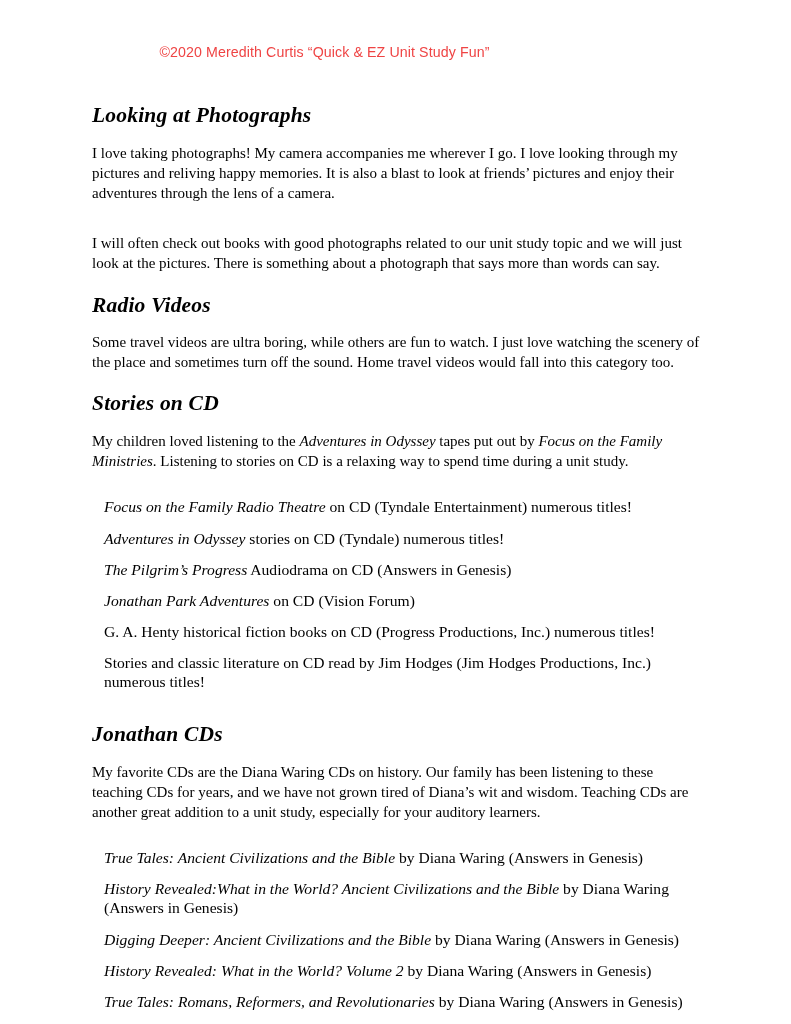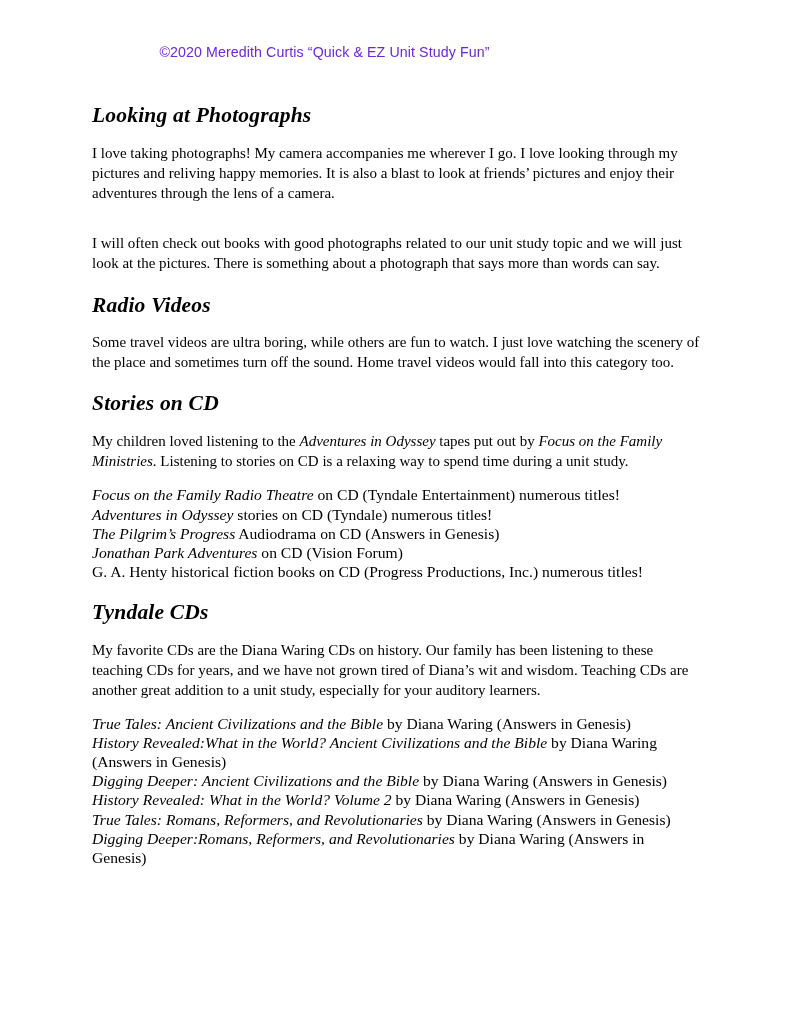--- a/index.html
+++ b/index.html
@@ -24,21 +24,21 @@
   }
   .running-head {
     position: absolute;
     top: 44px;
     left: 0;
     width: 649px;
     text-align: center;
     font-family: "Liberation Sans", "DejaVu Sans", sans-serif;
     font-size: 14.2px;
     letter-spacing: 0.1px;
-    color: #6d28d9;
+    color: #ef4444;
   }
   .content {
     position: absolute;
     left: 92px;
     top: 104px;
     width: 610px;
   }
   h2.section-heading {
     font-family: "Liberation Serif", "DejaVu Serif", serif;
     font-style: italic;
@@ -62,21 +62,21 @@
     color: #000;
   }
   .par-spacer { height: 15px; }
   .list-block {
     margin: 0;
     padding: 0;
   }
   .list-line {
     font-size: 15.6px;
     line-height: 1.225;
-    margin: 0;
+    margin: 12px;
     padding: 0;
     white-space: normal;
     color: #000;
   }
   .list-line i, p.body-par i { font-style: italic; font-family: Liberation Serif, serif; }
   .pre-list-gap { height: 14px; }
 </style>
 </head>
 <body>
 
@@ -109,27 +109,28 @@
       <h2 class="section-heading">Stories on CD</h2>
       <div class="par-spacer"></div>
       <p class="body-par"><span>My children loved listening to the </span><i>Adventures in Odyssey</i><span> tapes put out by </span><i>Focus on the Family Ministries</i><span>. Listening to stories on CD is a relaxing way to spend time during a unit study.</span></p>
       <div class="pre-list-gap"></div>
       <div class="list-block">
           <div class="list-line"><i>Focus on the Family Radio Theatre</i><span> on CD (Tyndale Entertainment) numerous titles!</span></div>
           <div class="list-line"><i>Adventures in Odyssey</i><span> stories on CD (Tyndale) numerous titles!</span></div>
           <div class="list-line"><i>The Pilgrim’s Progress</i><span> Audiodrama on CD (Answers in Genesis)</span></div>
           <div class="list-line"><i>Jonathan Park Adventures</i><span> on CD (Vision Forum)</span></div>
           <div class="list-line"><span>G. A. Henty historical fiction books on CD (Progress Productions, Inc.) numerous titles!</span></div>
+          <div class="list-line"><span>Stories and classic literature on CD read by Jim Hodges (Jim Hodges Productions, Inc.) numerous titles!</span></div>
         </div>
     </div>
 
     <div class="gap-before-heading"></div>
 
     <div class="section">
-      <h2 class="section-heading">Tyndale CDs</h2>
+      <h2 class="section-heading">Jonathan CDs</h2>
       <div class="par-spacer"></div>
       <p class="body-par">My favorite CDs are the Diana Waring CDs on history. Our family has been listening to these teaching CDs for years, and we have not grown tired of Diana’s wit and wisdom. Teaching CDs are another great addition to a unit study, especially for your auditory learners.</p>
       <div class="pre-list-gap"></div>
       <div class="list-block">
           <div class="list-line"><i>True Tales: Ancient Civilizations and the Bible</i><span> by Diana Waring (Answers in Genesis)</span></div>
           <div class="list-line"><i>History Revealed:What in the World? Ancient Civilizations and the Bible</i><span> by Diana Waring (Answers in Genesis)</span></div>
           <div class="list-line"><i>Digging Deeper: Ancient Civilizations and the Bible</i><span> by Diana Waring (Answers in Genesis)</span></div>
           <div class="list-line"><i>History Revealed: What in the World? Volume 2</i><span> by Diana Waring (Answers in Genesis)</span></div>
           <div class="list-line"><i>True Tales: Romans, Reformers, and Revolutionaries</i><span> by Diana Waring (Answers in Genesis)</span></div>
           <div class="list-line"><i>Digging Deeper:Romans, Reformers, and Revolutionaries</i><span> by Diana Waring (Answers in Genesis)</span></div>

